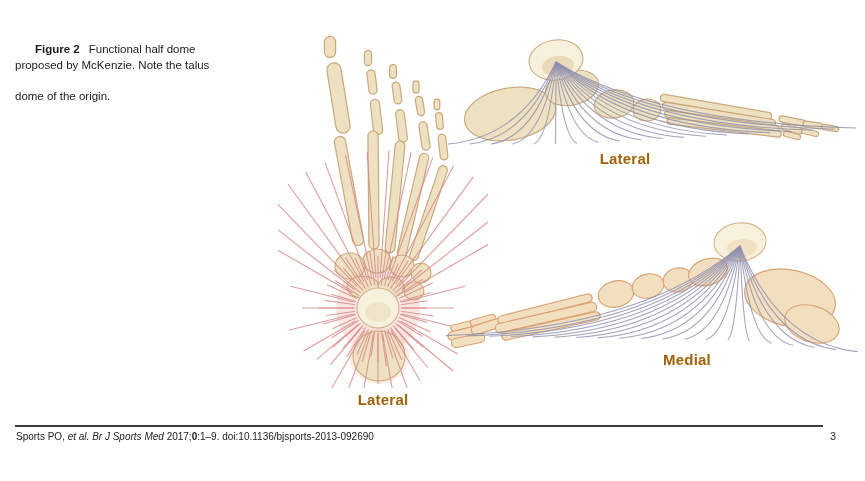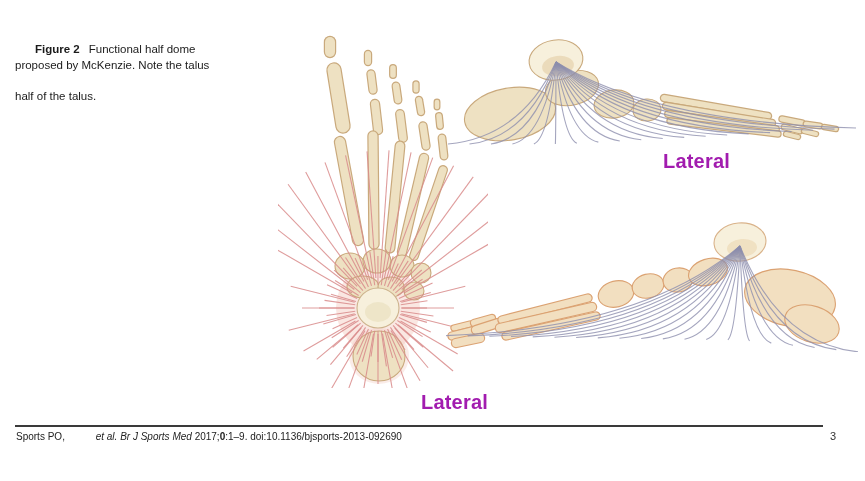--- a/index.html
+++ b/index.html
@@ -6,52 +6,52 @@
   .page{
     position:relative;width:865px;height:481px;background:#ffffff;
     font-family:"Liberation Sans",sans-serif;overflow:hidden;
   }
   .caption{
     position:absolute;left:15px;top:42px;width:240px;
     font-size:11.5px;line-height:15.5px;color:#1b1b1b;
   }
   .caption b{font-weight:700;margin-right:9px;padding-left:20px;}
   .view-label{
-    position:absolute;width:210px;text-align:right;
-    font-size:20px;font-weight:700;color:#a21caf;letter-spacing:.2px;
+    position:absolute;width:210px;text-align:center;
+    font-size:15px;font-weight:700;color:#a16207;letter-spacing:.2px;
   }
   #lbl-superior{left:278px;top:391px;}
   #lbl-lateral{left:520px;top:150px;}
   #lbl-medial{left:582px;top:351px;}
   svg.anat{position:absolute;}
   #svg-superior{left:278px;top:26px;}
   #svg-lateral{left:444px;top:24px;}
   #svg-medial{left:440px;top:210px;}
   .footer-line{
     position:absolute;left:15px;top:425px;width:808px;height:2px;background:#3a3a3a;
   }
   .footer-cite{
     position:absolute;left:16px;top:431px;font-size:10px;color:#222;white-space:nowrap;
   }
-  .footer-cite i{font-style:italic;margin-left:28px;}
+  .footer-cite i{font-style:italic;}
   .footer-cite b{font-weight:700;}
   .page-num{
     position:absolute;left:830px;top:430px;font-size:11px;color:#333;
   }
 </style>
 </head>
 <body>
 
 <div class="page">
 
   <div class="caption">
     <b>Figure 2</b><span>Functional half dome</span><br>
     <span>proposed by McKenzie. Note the talus</span><br>
     <br>
-    <span>half of the talus.</span>
+    <span>dome of the origin.</span>
   </div>
 
   <svg id="svg-superior" class="anat" width="210" height="362" viewBox="0 0 210 362">
       <g>
         <ellipse cx="100" cy="282" rx="42" ry="46" fill="#f4cabe" stroke="none" stroke-width="1.1" transform="rotate(0 100 282)" opacity=".45"></ellipse>
         <ellipse cx="101" cy="330" rx="30" ry="28" fill="#f2c9bd" stroke="none" stroke-width="1.1" transform="rotate(0 101 330)" opacity=".35"></ellipse>
         <line x1="52" y1="16" x2="52" y2="26" stroke="#c9a97c" stroke-width="12.4" stroke-linecap="round"></line>
         <line x1="52" y1="16" x2="52" y2="26" stroke="#eee1c2" stroke-width="10" stroke-linecap="round"></line>
         <line x1="56" y1="44" x2="65" y2="100" stroke="#c9a97c" stroke-width="15.4" stroke-linecap="round"></line>
         <line x1="56" y1="44" x2="65" y2="100" stroke="#eee1c2" stroke-width="13" stroke-linecap="round"></line>
@@ -280,20 +280,21 @@
         <path d="M300 36 Q310.31684210526316 125.3562105263158 331.2631578947368 133.1263157894737" stroke="#8d8fae" fill="none" stroke-width="1.1" opacity="0.8"></path>
         <path d="M300 36 Q317.47263157894736 127.35115789473684 352.9473684210526 135.29473684210527" stroke="#8d8fae" fill="none" stroke-width="1.1" opacity="0.8"></path>
         <path d="M300 36 Q324.6284210526316 129.34610526315788 374.63157894736844 137.46315789473684" stroke="#8d8fae" fill="none" stroke-width="1.1" opacity="0.8"></path>
         <path d="M300 36 Q331.78421052631575 131.34105263157895 396.31578947368416 139.6315789473684" stroke="#8d8fae" fill="none" stroke-width="1.1" opacity="0.8"></path>
         <path d="M300 36 Q338.94 133.336 418 141.8" stroke="#8d8fae" fill="none" stroke-width="1.1" opacity="0.8"></path>
       </g>
     </svg>
 
   <div id="lbl-superior" class="view-label">Lateral</div>
   <div id="lbl-lateral" class="view-label">Lateral</div>
+  <div id="lbl-medial" class="view-label">Medial</div>
 
   <div class="footer-line"></div>
   <div class="footer-cite">
     <span>Sports PO, </span><i>et al. Br J Sports Med </i><span>2017;</span><b>0</b><span>:1–9. doi:10.1136/bjsports-2013-092690</span>
   </div>
   <div class="page-num">3</div>
 
 </div>
 
 </body></html>

